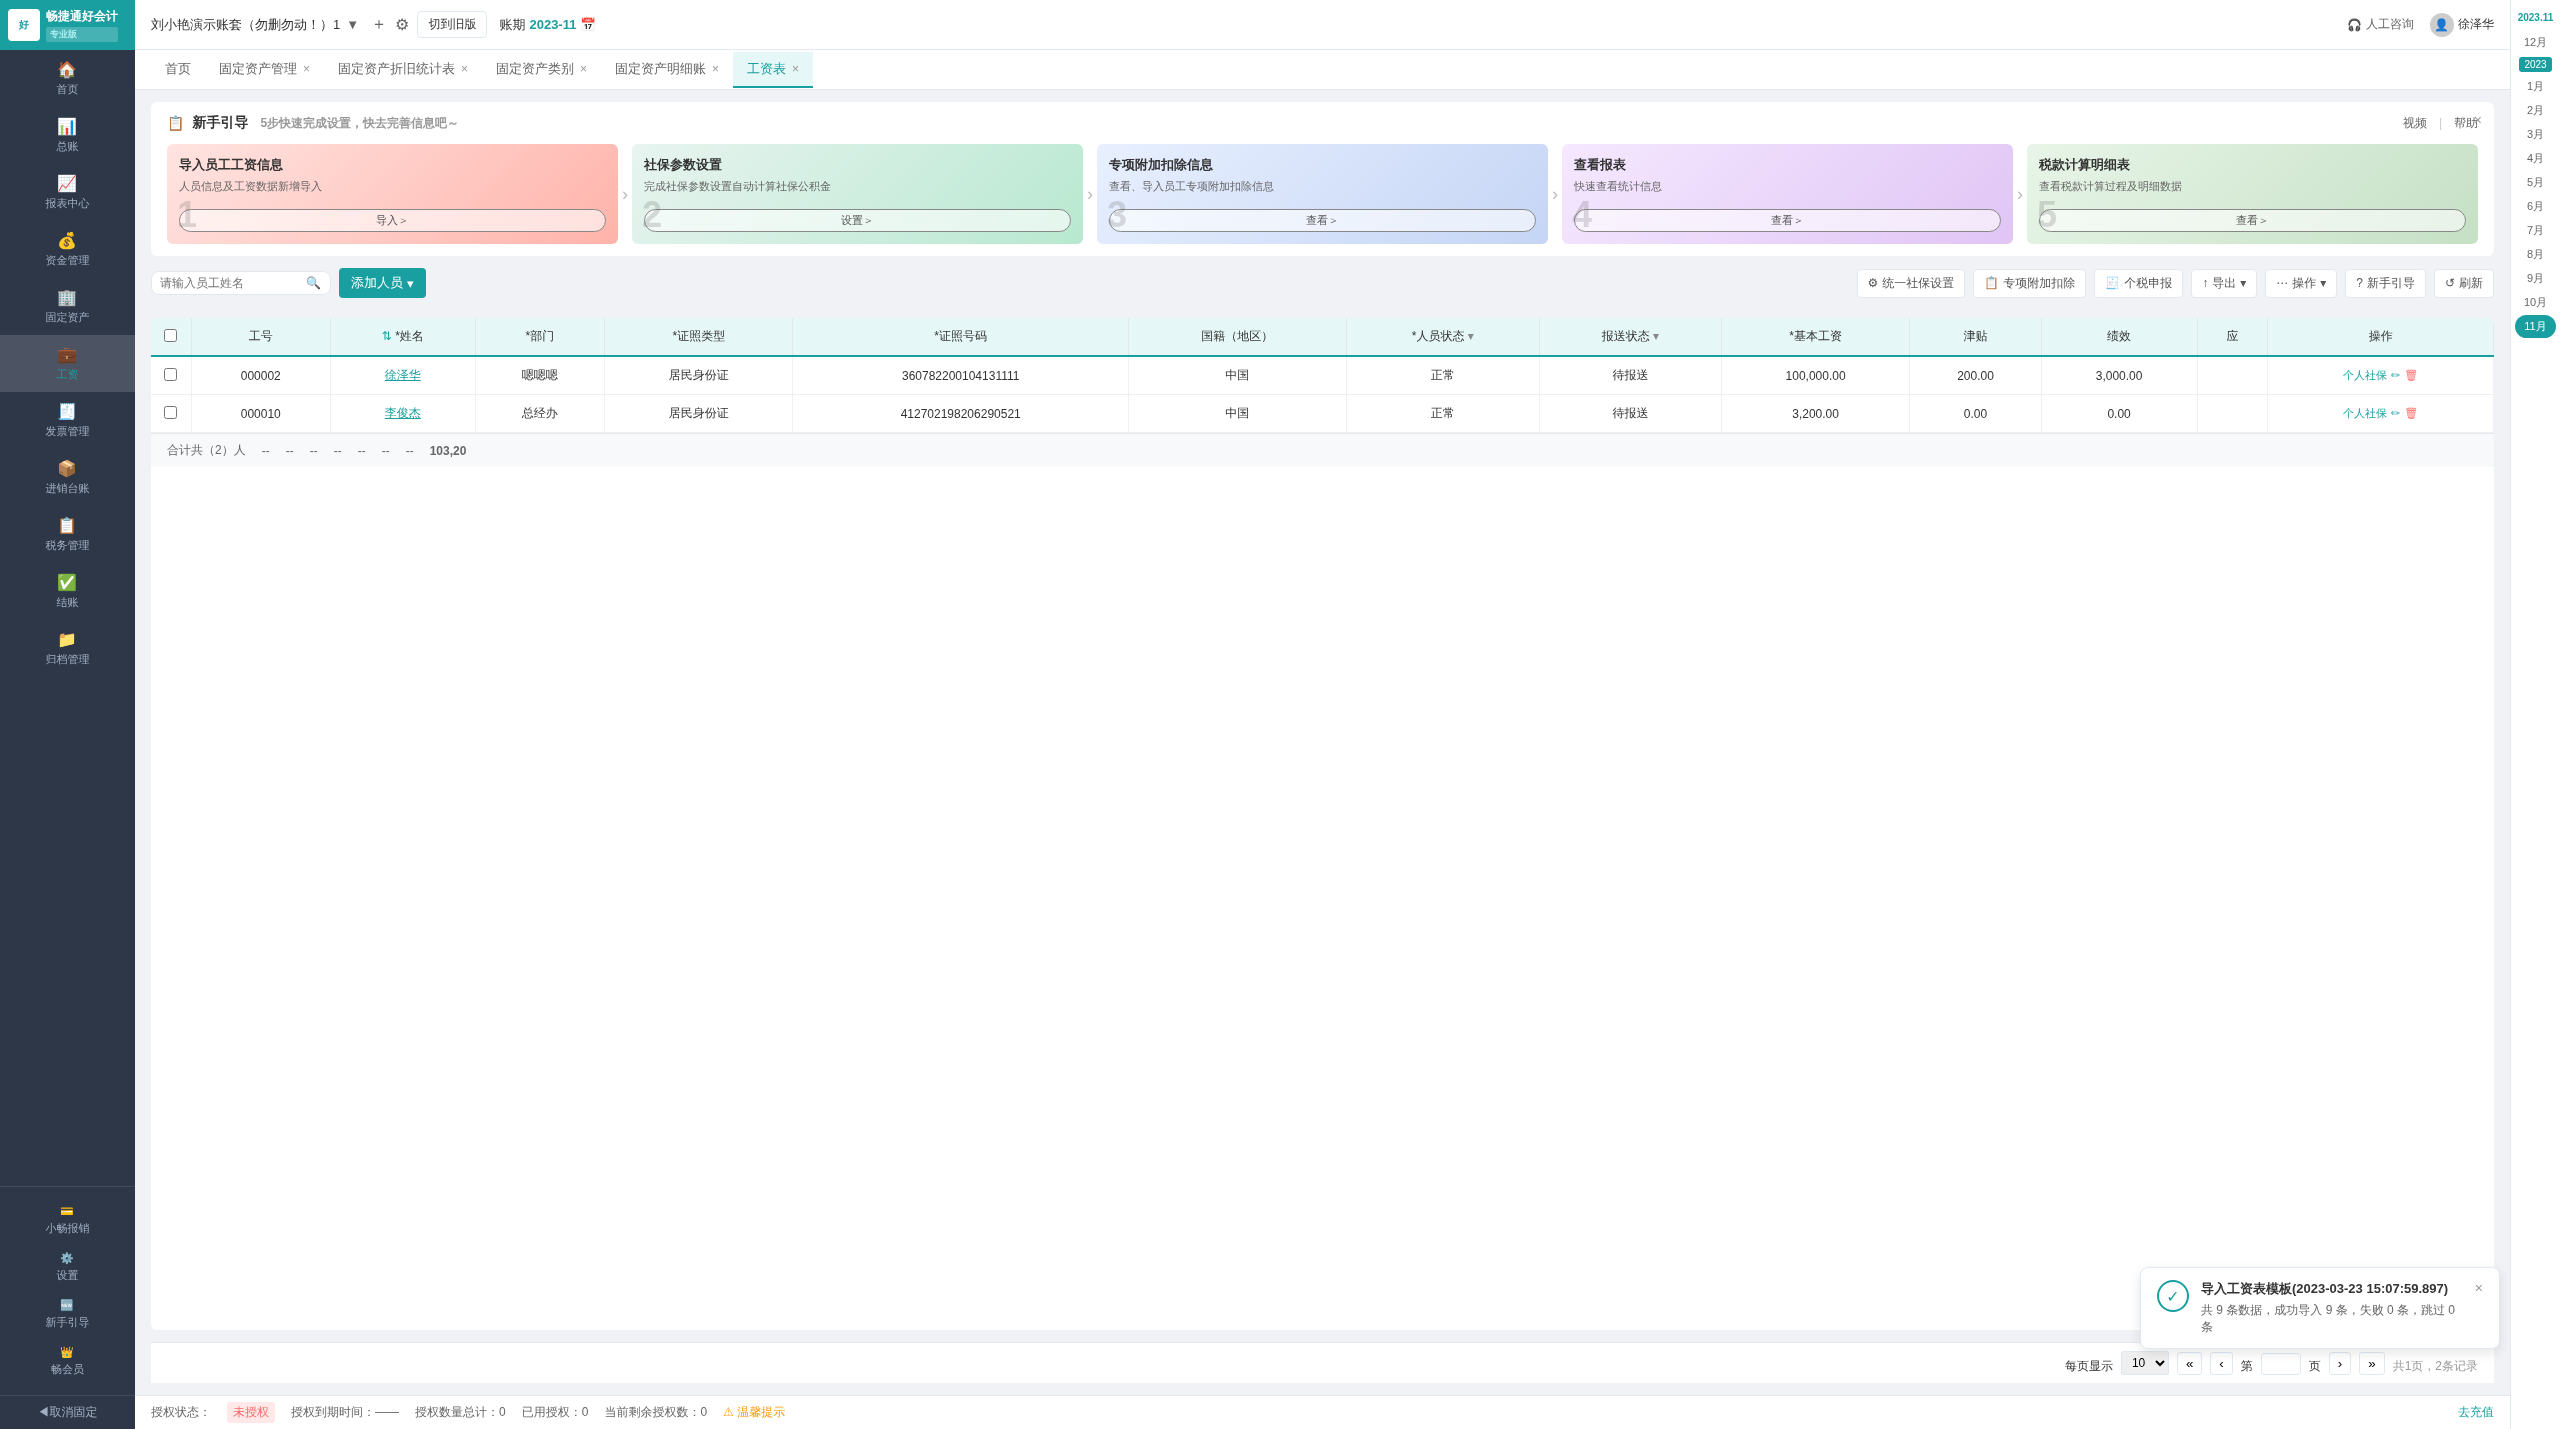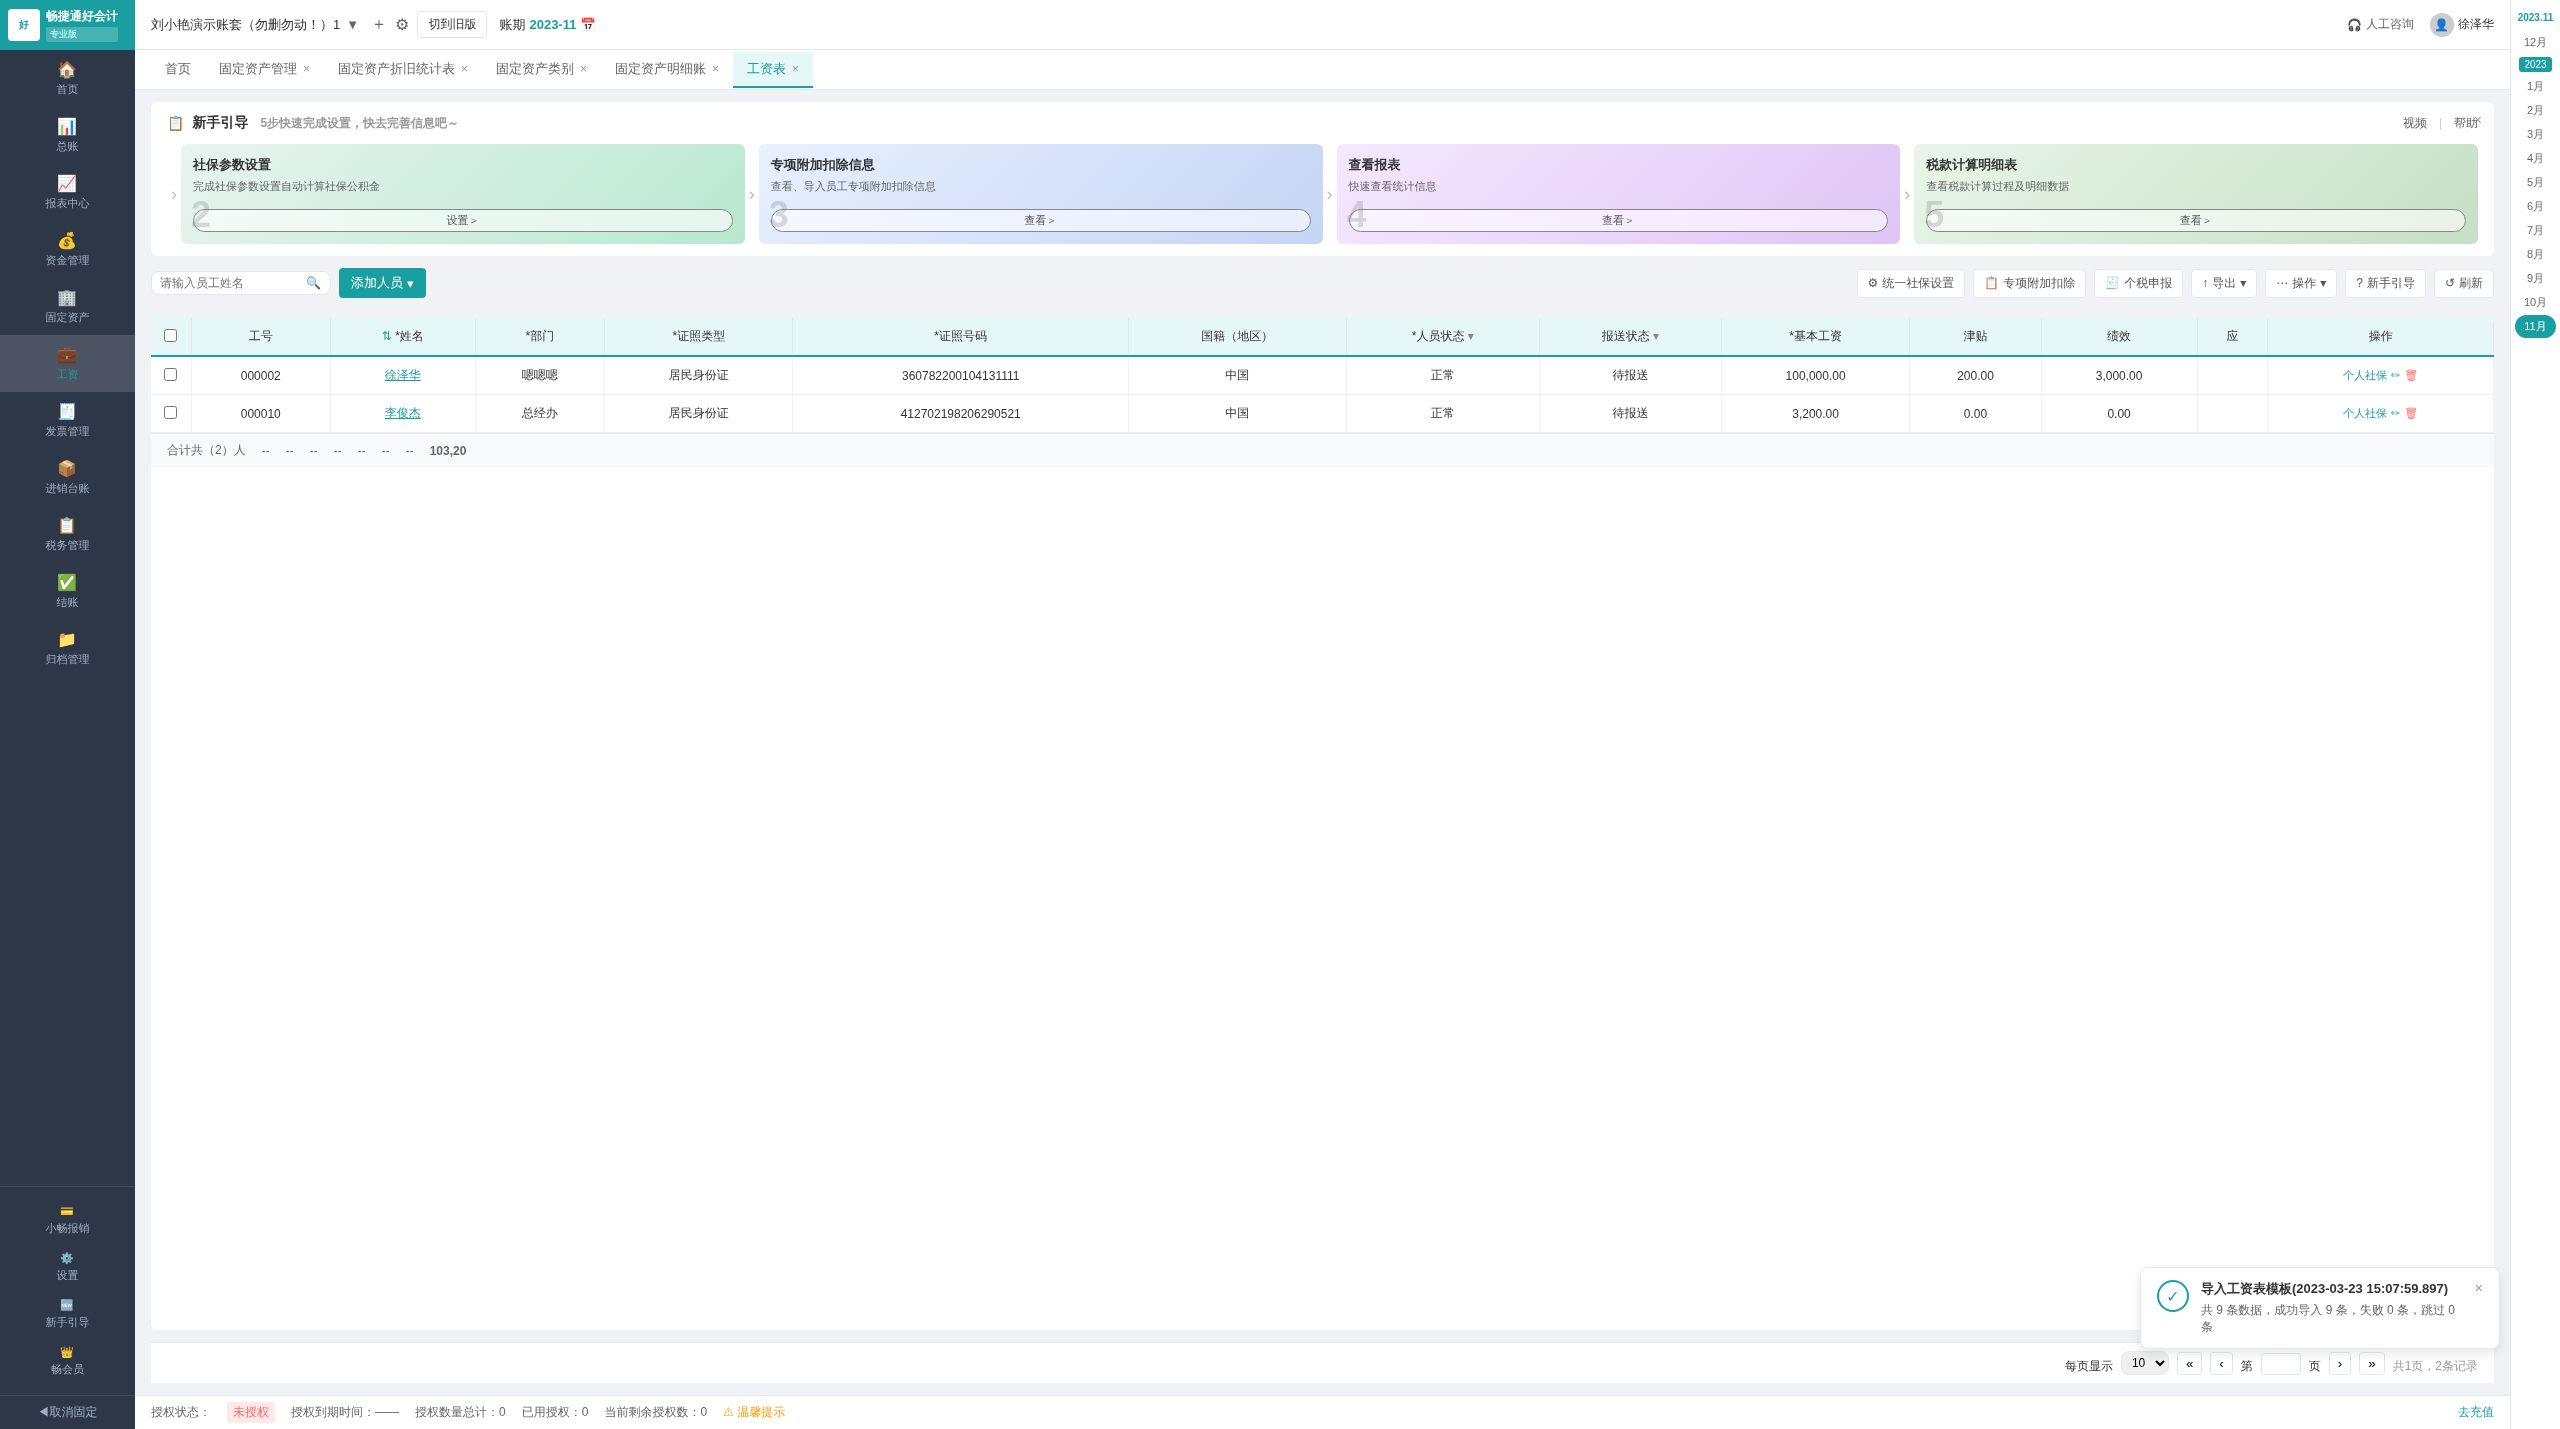--- a/index.html
+++ b/index.html
@@ -363,21 +363,21 @@
       border: 1px solid #e2e8f0;
       padding: 3px 6px;
       border-radius: 3px;
       width: 40px;
       text-align: center;
       font-size: 12px;
     }
     .page-size-select {
       border: 1px solid #e2e8f0;
       padding: 3px 6px;
-      border-radius: 8px;
+      border-radius: 2px;
       font-size: 12px;
     }
 
     
     .status-bar {
       background: white;
       border-top: 1px solid #e2e8f0;
       padding: 6px 16px;
       display: flex;
       align-items: center;
@@ -601,20 +601,28 @@
             <span class="wizard-subtitle">5步快速完成设置，快去完善信息吧～</span>
           </div>
           <div class="wizard-header-actions">
             <span style="cursor:pointer;color:#666">视频</span>
             <span style="color:#ccc">|</span>
             <span style="cursor:pointer;color:#666">帮助</span>
           </div>
         </div>
         <div class="wizard-steps">
 
+          <div class="wizard-step wizard-step-1">
+            <div class="step-content">
+              <div class="step-title">导入员工工资信息</div>
+              <div class="step-desc">人员信息及工资数据新增导入</div>
+            </div>
+            <div class="step-btn">导入＞</div>
+            <div class="step-num">1</div>
+          </div>
           <div class="step-arrow">›</div>
 
           <div class="wizard-step wizard-step-2">
             <div class="step-content">
               <div class="step-title">社保参数设置</div>
               <div class="step-desc">完成社保参数设置自动计算社保公积金</div>
             </div>
             <div class="step-btn">设置＞</div>
             <div class="step-num">2</div>
           </div>

